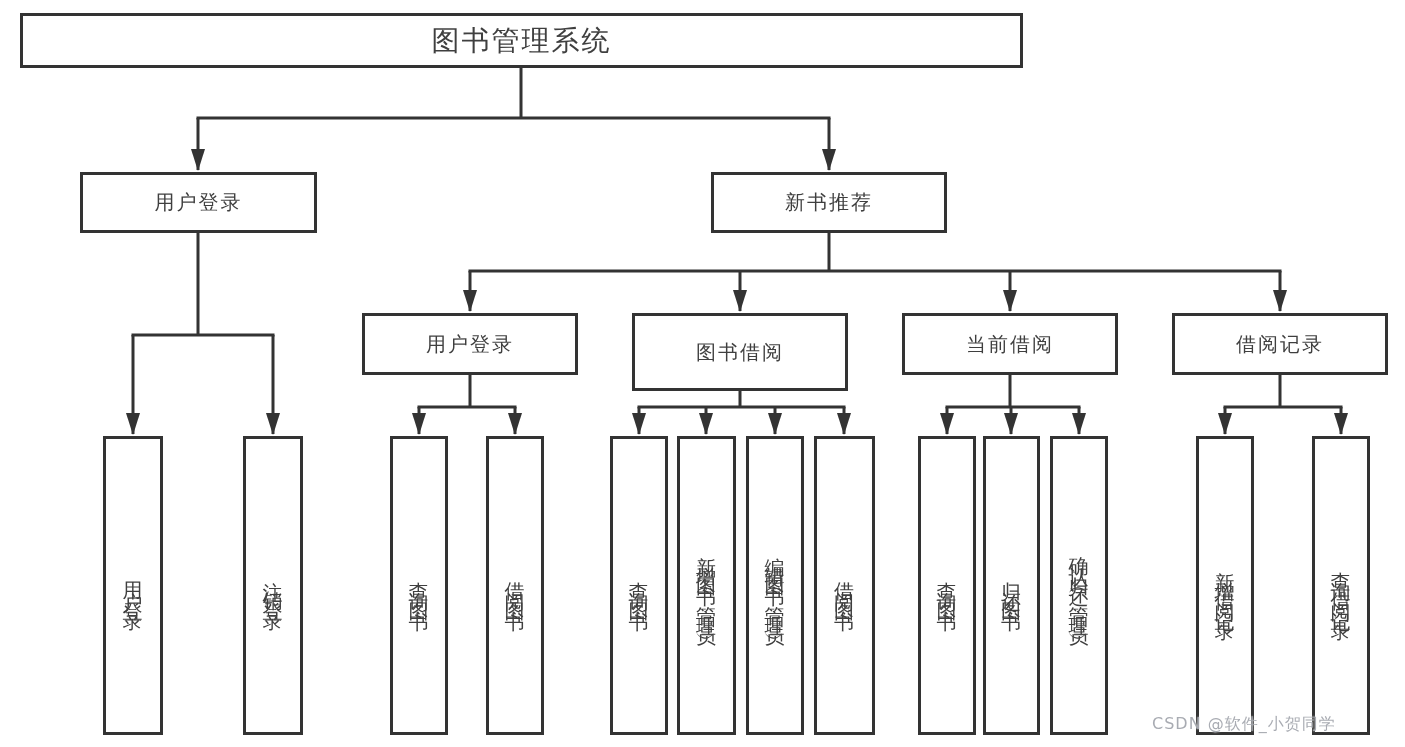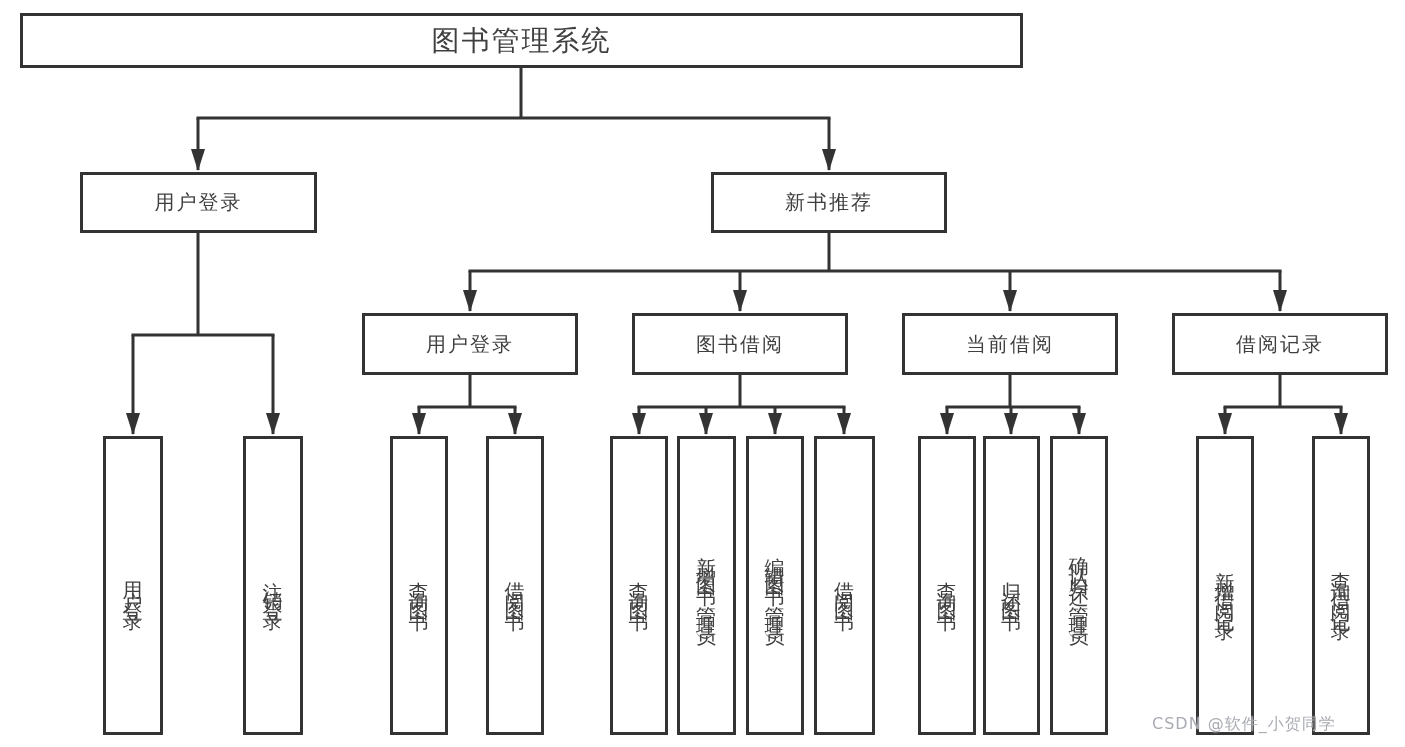--- a/index.html
+++ b/index.html
@@ -106,21 +106,21 @@
   <div class="node" style="left:80px;top:172px;width:237px;height:61px;">
     <span>用户登录</span>
   </div>
   <div class="node" style="left:711px;top:172px;width:236px;height:61px;">
     <span>新书推荐</span>
   </div>
 
   <div class="node" style="left:362px;top:313px;width:216px;height:62px;">
     <span>用户登录</span>
   </div>
-  <div class="node" style="left:632px;top:313px;width:216px;height:62px;">
+  <div class="node" style="left:632px;top:313px;width:216px;height:78px;">
     <span>图书借阅</span>
   </div>
   <div class="node" style="left:902px;top:313px;width:216px;height:62px;">
     <span>当前借阅</span>
   </div>
   <div class="node" style="left:1172px;top:313px;width:216px;height:62px;">
     <span>借阅记录</span>
   </div>
 
   <div class="vnode" style="left:103px;top:436px;width:60px;height:299px;">

